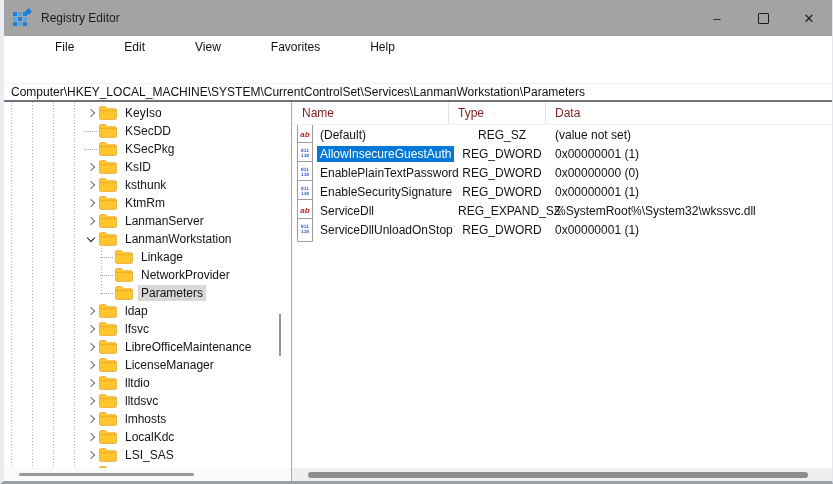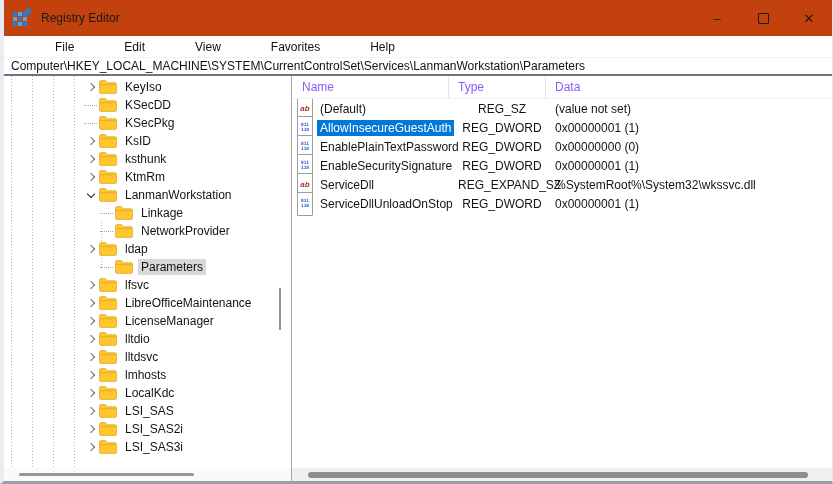--- a/index.html
+++ b/index.html
@@ -1,37 +1,37 @@
 <!DOCTYPE html>
 <html><head>
 <meta charset="utf-8">
 <style>
   html,body{margin:0;padding:0;background:#fff;}
   body{width:833px;height:484px;overflow:hidden;font-family:"Liberation Sans",sans-serif;-webkit-font-smoothing:antialiased;}
   .window{width:833px;height:484px;box-sizing:border-box;display:flex;flex-direction:column;
     border-left:4px solid #e9edf3;border-right:1px solid #e4e7ec;border-bottom:3px solid #9ba0a6;background:#fff;}
   
-  .titlebar{height:36px;flex:none;background:#c2410c;display:flex;align-items:center;}
+  .titlebar{height:36px;flex:none;background:#a3a3a3;display:flex;align-items:center;}
   .app-icon{width:18px;height:18px;margin:0 10px 0 9px;position:relative;flex:none;}
   .app-icon .grid{position:absolute;left:0;top:3px;width:14px;height:14px;
     display:grid;grid-template-columns:1fr 1fr 1fr;grid-template-rows:1fr 1fr 1fr;gap:1px;}
   .app-icon .grid i{background:#1d7fd7;}
   .app-icon .grid i.lt{background:#54a4e6;}
   .app-icon .spark{position:absolute;right:0;top:0;width:5px;height:5px;background:#1d7fd7;transform:rotate(45deg);}
   .title-text{font-size:12px;color:#1b1b1b;}
   .tb-spacer{flex:1;}
   .tb-btn{width:46px;height:36px;border:none;background:transparent;font-size:13px;color:#1b1b1b;
     display:flex;align-items:center;justify-content:center;padding:0;cursor:default;}
   .tb-btn .maxbox{width:9px;height:9px;border:1.2px solid #1b1b1b;border-radius:1px;display:block;}
   
   .menubar{height:21px;flex:none;background:#fff;display:flex;align-items:center;padding-left:8px;font-size:12px;color:#111;}
   .menu-item{padding:2px 7px;margin-left:36px;}
   
   .addressbar{height:16px;flex:none;background:#fff;border-top:1px solid #f2f2f2;display:flex;align-items:center;
-    padding-left:7px;font-size:12px;color:#111;}
+    padding-left:7px;font-size:12px;color:#111;margin-top:26px;}
   .dark-rule{height:2px;flex:none;background:#6f737a;}
   
   .main{flex:1;display:flex;min-height:0;}
   
   .tree-pane{width:287px;flex:none;position:relative;border-right:1px solid #a9a9a9;display:flex;flex-direction:column;background:#fff;}
   .tree-scroll{flex:1;overflow:hidden;position:relative;padding-top:2px;}
   .gline{position:absolute;top:0;bottom:0;width:1px;
     background-image:repeating-linear-gradient(to bottom,#b4b4b4 0 1px,transparent 1px 3px);}
   .gline.seg{top:146px;bottom:auto;height:46px;}
   .tree-row{height:18px;display:flex;align-items:center;position:relative;font-size:12px;color:#131313;white-space:nowrap;}
@@ -45,21 +45,21 @@
   .chev.none::before{content:"";position:absolute;left:1px;top:9px;width:13px;
     border-top:1px dotted #a6a6a6;}
   .folder{width:18px;height:14px;flex:none;margin-right:0;}
   .tree-label{margin-left:5px;padding:1px 3px;border-radius:0;}
   .tree-label.sel{background:#d8d8d8;}
   .vthumb{position:absolute;right:10px;top:212px;width:2px;height:42px;background:#949494;}
   .hscroll-left{height:13px;flex:none;background:#fafafa;position:relative;}
   .hscroll-left .thumb{position:absolute;left:15px;top:5px;height:3px;width:175px;background:#979797;border-radius:2px;}
   
   .list-pane{flex:1;display:flex;flex-direction:column;background:#fff;min-width:0;}
-  .list-header{height:22px;flex:none;display:flex;align-items:center;font-size:12px;color:#8b5cf6;border-bottom:1px solid #f1f1f1;}
+  .list-header{height:22px;flex:none;display:flex;align-items:center;font-size:12px;color:#7f1d1d;border-bottom:1px solid #f1f1f1;}
   .col-name{width:157px;flex:none;padding-left:10px;box-sizing:border-box;border-right:1px solid #e4e4e4;height:100%;display:flex;align-items:center;}
   .col-type{width:97px;flex:none;padding-left:9px;box-sizing:border-box;border-right:1px solid #e4e4e4;height:100%;display:flex;align-items:center;}
   .col-data{flex:1;padding-left:9px;display:flex;align-items:center;height:100%;}
   .list-rows{flex:1;overflow:hidden;}
   .list-row{height:19px;display:flex;align-items:center;font-size:12px;color:#131313;white-space:nowrap;}
   .cell-name{width:157px;flex:none;display:flex;align-items:center;box-sizing:border-box;padding-left:5px;overflow:visible;}
   .cell-type{width:97px;flex:none;padding-left:9px;box-sizing:border-box;text-align:center;}
   .cell-data{flex:1;padding-left:9px;}
   .vicon{width:16px;height:24px;flex:none;margin-right:4px;border:1px solid #9d9d9d;background:#fff;box-sizing:border-box;
     display:flex;align-items:center;justify-content:center;border-radius:1px;}
@@ -169,20 +169,28 @@
   </div>
             <div class="tree-row lvl0">
     <span class="chev collapsed"></span>
     <svg class="folder" viewBox="0 0 18 14">
       <path d="M0.5 2.2 A1.6 1.6 0 0 1 2.1 0.6 h4.3 l1.8 2.1 h7.7 A1.6 1.6 0 0 1 17.5 4.3 v7.5 a1.6 1.6 0 0 1 -1.6 1.6 h-13.8 a1.6 1.6 0 0 1 -1.6 -1.6 z" fill="#ffc62e" stroke="#dfa024" stroke-width="0.7"></path>
       <path d="M0.9 4.6 h16.2" stroke="#eeae28" stroke-width="1"></path>
     </svg>
     <span class="tree-label">KtmRm</span>
   </div>
             <div class="tree-row lvl0">
+    <span class="chev collapsed"></span>
+    <svg class="folder" viewBox="0 0 18 14">
+      <path d="M0.5 2.2 A1.6 1.6 0 0 1 2.1 0.6 h4.3 l1.8 2.1 h7.7 A1.6 1.6 0 0 1 17.5 4.3 v7.5 a1.6 1.6 0 0 1 -1.6 1.6 h-13.8 a1.6 1.6 0 0 1 -1.6 -1.6 z" fill="#ffc62e" stroke="#dfa024" stroke-width="0.7"></path>
+      <path d="M0.9 4.6 h16.2" stroke="#eeae28" stroke-width="1"></path>
+    </svg>
+    <span class="tree-label">LanmanServer</span>
+  </div>
+            <div class="tree-row lvl0">
     <span class="chev expanded"></span>
     <svg class="folder" viewBox="0 0 18 14">
       <path d="M0.5 2.2 A1.6 1.6 0 0 1 2.1 0.6 h4.3 l1.8 2.1 h7.7 A1.6 1.6 0 0 1 17.5 4.3 v7.5 a1.6 1.6 0 0 1 -1.6 1.6 h-13.8 a1.6 1.6 0 0 1 -1.6 -1.6 z" fill="#ffc62e" stroke="#dfa024" stroke-width="0.7"></path>
       <path d="M0.9 4.6 h16.2" stroke="#eeae28" stroke-width="1"></path>
     </svg>
     <span class="tree-label">LanmanWorkstation</span>
   </div>
             <div class="tree-row lvl1">
     <span class="chev none"></span>
     <svg class="folder" viewBox="0 0 18 14">
@@ -192,35 +200,35 @@
     <span class="tree-label">Linkage</span>
   </div>
             <div class="tree-row lvl1">
     <span class="chev none"></span>
     <svg class="folder" viewBox="0 0 18 14">
       <path d="M0.5 2.2 A1.6 1.6 0 0 1 2.1 0.6 h4.3 l1.8 2.1 h7.7 A1.6 1.6 0 0 1 17.5 4.3 v7.5 a1.6 1.6 0 0 1 -1.6 1.6 h-13.8 a1.6 1.6 0 0 1 -1.6 -1.6 z" fill="#ffc62e" stroke="#dfa024" stroke-width="0.7"></path>
       <path d="M0.9 4.6 h16.2" stroke="#eeae28" stroke-width="1"></path>
     </svg>
     <span class="tree-label">NetworkProvider</span>
   </div>
+            <div class="tree-row lvl1">
+    <span class="chev none"></span>
+    <svg class="folder" viewBox="0 0 18 14">
+      <path d="M0.5 2.2 A1.6 1.6 0 0 1 2.1 0.6 h4.3 l1.8 2.1 h7.7 A1.6 1.6 0 0 1 17.5 4.3 v7.5 a1.6 1.6 0 0 1 -1.6 1.6 h-13.8 a1.6 1.6 0 0 1 -1.6 -1.6 z" fill="#ffc62e" stroke="#dfa024" stroke-width="0.7"></path>
+      <path d="M0.9 4.6 h16.2" stroke="#eeae28" stroke-width="1"></path>
+    </svg>
+    <span class="tree-label sel">Parameters</span>
+  </div>
             <div class="tree-row lvl0">
     <span class="chev collapsed"></span>
     <svg class="folder" viewBox="0 0 18 14">
       <path d="M0.5 2.2 A1.6 1.6 0 0 1 2.1 0.6 h4.3 l1.8 2.1 h7.7 A1.6 1.6 0 0 1 17.5 4.3 v7.5 a1.6 1.6 0 0 1 -1.6 1.6 h-13.8 a1.6 1.6 0 0 1 -1.6 -1.6 z" fill="#ffc62e" stroke="#dfa024" stroke-width="0.7"></path>
       <path d="M0.9 4.6 h16.2" stroke="#eeae28" stroke-width="1"></path>
     </svg>
     <span class="tree-label">ldap</span>
-  </div>
-            <div class="tree-row lvl1">
-    <span class="chev none"></span>
-    <svg class="folder" viewBox="0 0 18 14">
-      <path d="M0.5 2.2 A1.6 1.6 0 0 1 2.1 0.6 h4.3 l1.8 2.1 h7.7 A1.6 1.6 0 0 1 17.5 4.3 v7.5 a1.6 1.6 0 0 1 -1.6 1.6 h-13.8 a1.6 1.6 0 0 1 -1.6 -1.6 z" fill="#ffc62e" stroke="#dfa024" stroke-width="0.7"></path>
-      <path d="M0.9 4.6 h16.2" stroke="#eeae28" stroke-width="1"></path>
-    </svg>
-    <span class="tree-label sel">Parameters</span>
   </div>
             <div class="tree-row lvl0">
     <span class="chev collapsed"></span>
     <svg class="folder" viewBox="0 0 18 14">
       <path d="M0.5 2.2 A1.6 1.6 0 0 1 2.1 0.6 h4.3 l1.8 2.1 h7.7 A1.6 1.6 0 0 1 17.5 4.3 v7.5 a1.6 1.6 0 0 1 -1.6 1.6 h-13.8 a1.6 1.6 0 0 1 -1.6 -1.6 z" fill="#ffc62e" stroke="#dfa024" stroke-width="0.7"></path>
       <path d="M0.9 4.6 h16.2" stroke="#eeae28" stroke-width="1"></path>
     </svg>
     <span class="tree-label">lfsvc</span>
   </div>
             <div class="tree-row lvl0">

